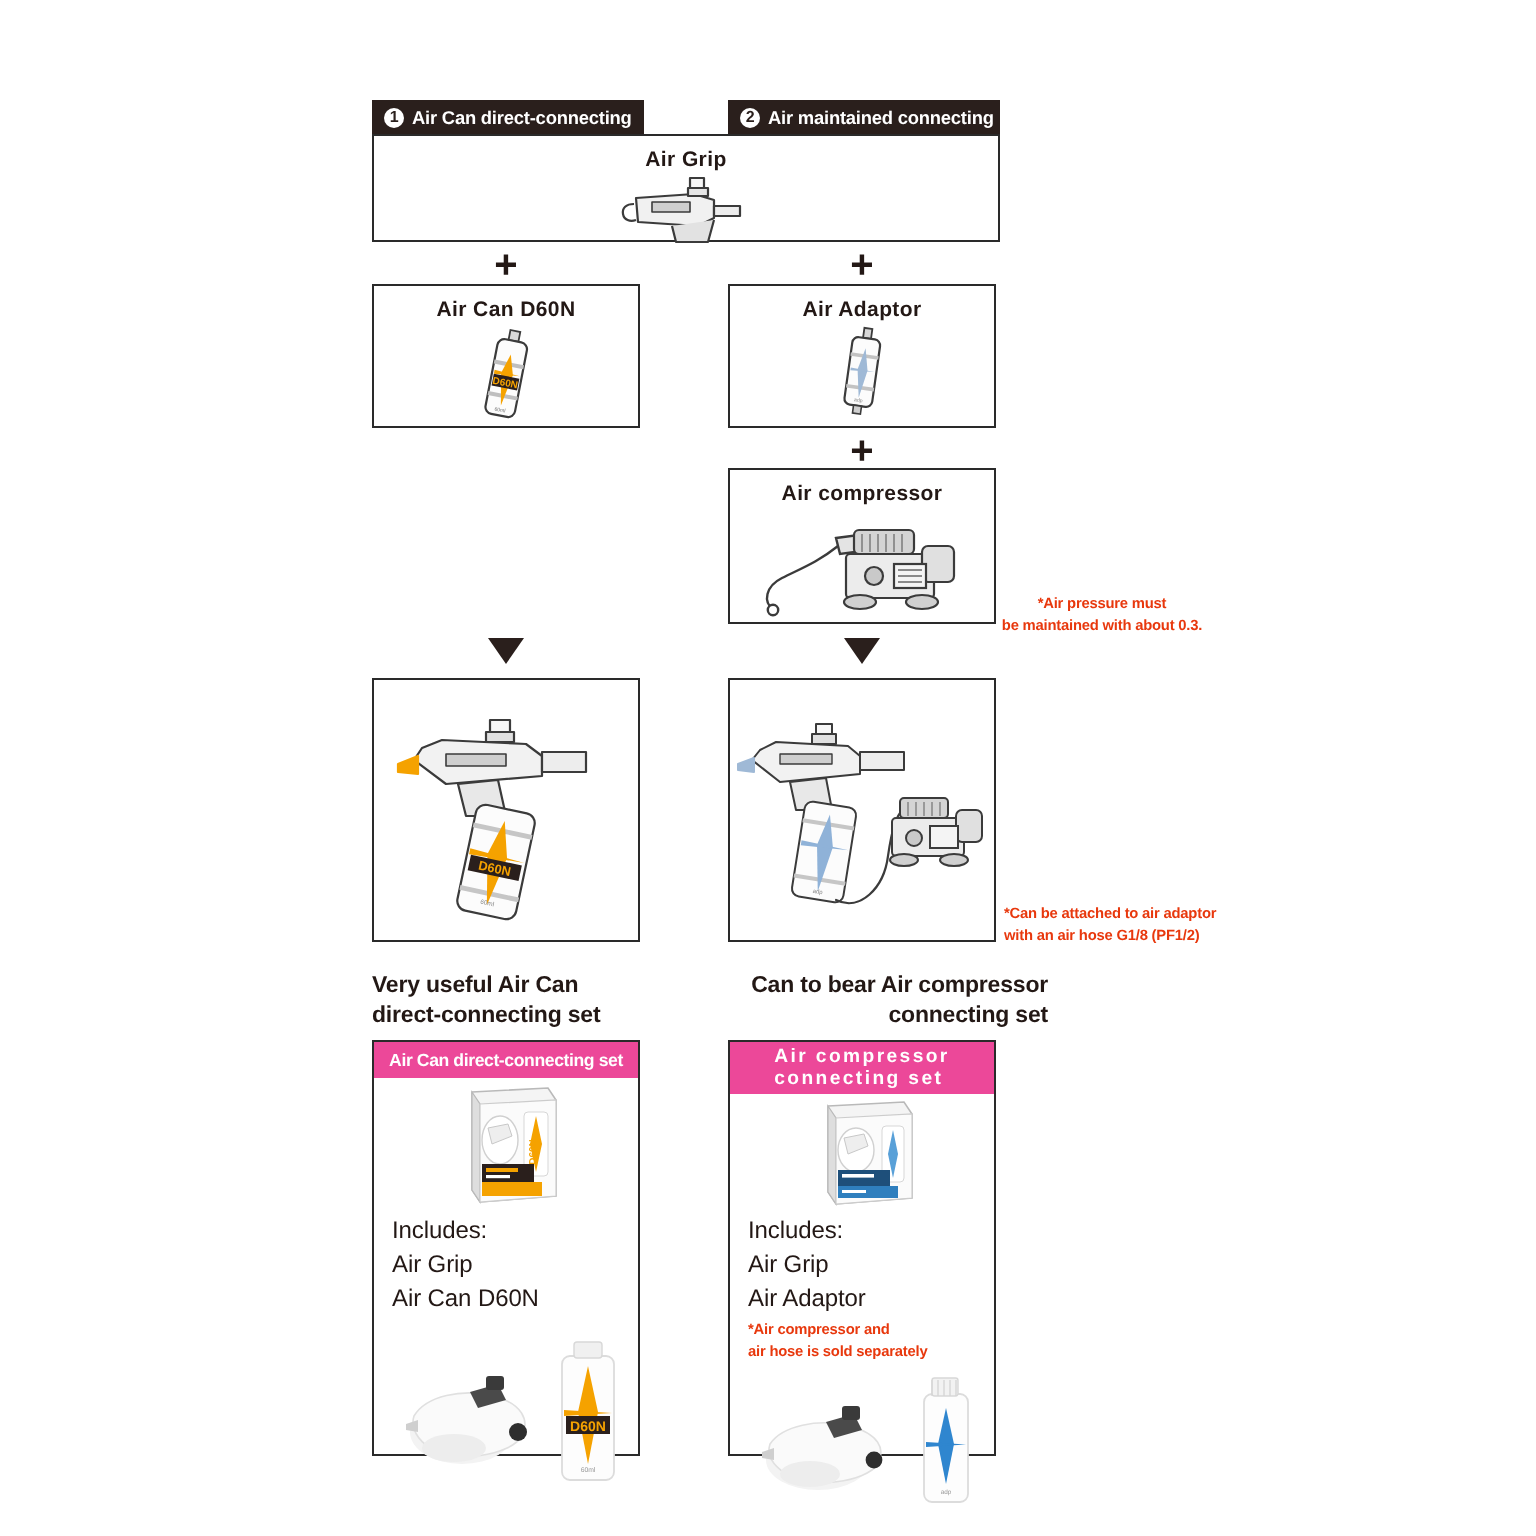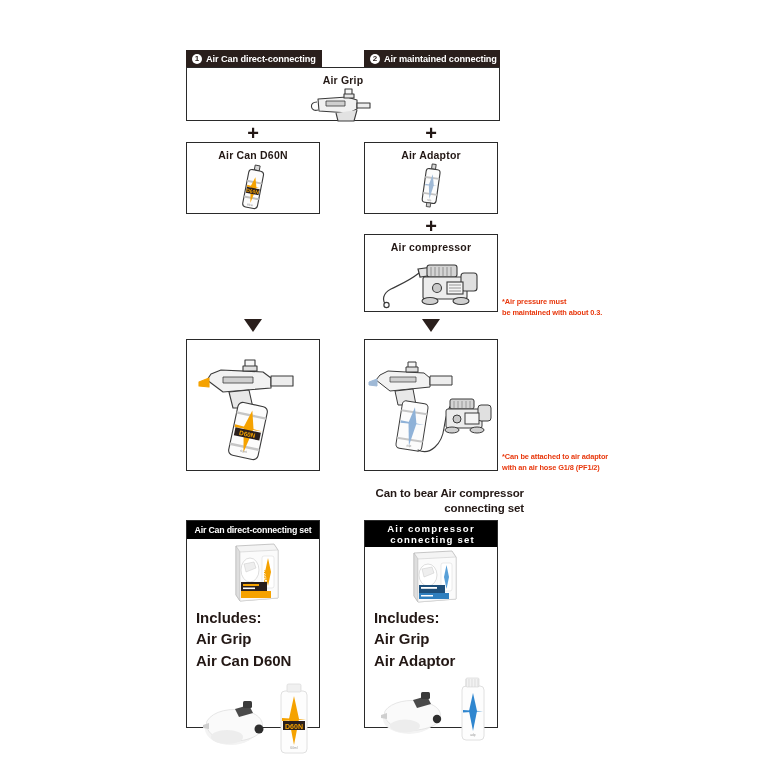--- a/index.html
+++ b/index.html
@@ -104,33 +104,33 @@
     white-space: pre-line;
     letter-spacing: -0.1px;
   }
 
   
   .setbox {
     border: 1px solid #2a2a2a;
     background: #ffffff;
   }
   .setbar {
-    background: #000000;
+    background: #ec4899;
     color: #fff;
     font-weight: bold;
     display: flex;
     align-items: center;
     justify-content: center;
-    text-align: right;
+    text-align: left;
     white-space: pre-line;
     line-height: 1.2;
   }
   .includes {
-    font-size: 15px;
-    font-weight: bold;
+    font-size: 12px;
+    font-weight: normal;
     color: #231815;
     line-height: 1.42;
     white-space: pre-line;
     letter-spacing: -0.05px;
   }
 
   svg { display:block; overflow: visible; }
 </style>
 </head>
 <body>
@@ -226,21 +226,21 @@
           <ellipse cx="86" cy="48" rx="8" ry="3.5" fill="#d0d0d0"></ellipse>
         </g>
         <g stroke="#8a8a8a" stroke-width="0.9">
           <path d="M56 14 v9 M60 14 v9 M64 14 v9 M68 14 v9 M72 14 v9 M76 14 v9"></path>
           <path d="M74 32 h12 M74 35 h12 M74 38 h12"></path>
         </g>
       </svg>
     </div>
   </div>
 
-  <div class="abs note" style="left:502px; top:297px; width:130px;">*Air pressure must
+  <div class="abs note" style="left:486px; top:297px; width:130px;text-align:center;">*Air pressure must
   be maintained with about 0.3.</div>
 
   <div class="abs" style="left:244px; top:319px;">
     <div class="tri"></div>
   </div>
   <div class="abs" style="left:422px; top:319px;">
     <div class="tri"></div>
   </div>
 
   <div class="abs pbox" style="left:186px; top:339px; width:134px; height:132px;">
@@ -304,20 +304,22 @@
         <g stroke="#8a8a8a" stroke-width="0.8">
           <path d="M88 43 v7 M92 43 v7 M96 43 v7 M100 43 v7 M104 43 v7"></path>
         </g>
       </svg>
     </div>
   </div>
 
   <div class="abs note" style="left:502px; top:452px; width:140px;">*Can be attached to air adaptor
  with an air hose G1/8 (PF1/2)</div>
 
+  <div class="abs caption" style="left:186px; top:486px; width:150px;">Very useful Air Can
+direct-connecting set</div>
   <div class="abs caption" style="left:364px; top:486px; width:160px;text-align:right;">Can to bear Air compressor
 connecting set</div>
 
   <div class="abs setbox" style="left:186px; top:520px; width:134px; height:208px;">
     <div class="setbar" style="height:18px; font-size:8.8px; letter-spacing:-0.2px;">Air Can direct-connecting set</div>
 
     <div style="position:relative; height:66px;">
       <svg width="70" height="62" viewBox="0 0 70 62" style="position:absolute; left:33px; top:3px;">
 
         <g>
@@ -388,20 +390,22 @@
           <rect x="21" y="44" width="30" height="6" fill="#2f7fbe"></rect>
           <rect x="23" y="38" width="16" height="1.8" fill="#ffffff"></rect>
           <rect x="23" y="46" width="12" height="1.5" fill="#ffffff"></rect>
         </g>
       </svg>
     </div>
 
     <div class="includes" style="margin-left:9px; margin-top:2px;">Includes:</div>
     <div class="includes" style="margin-left:9px;">Air Grip
 Air Adaptor</div>
+    <div class="note" style="margin-left:9px; margin-top:2px;">*Air compressor and
+air hose is sold separately</div>
 
     <div style="position:relative; height:72px;">
       <svg width="128" height="70" viewBox="0 0 128 70" style="position:absolute; left:4px; top:4px;">
         <g>
           <ellipse cx="40" cy="44" rx="26" ry="15" fill="#f3f3f3"></ellipse>
           <path d="M16 36 C22 27 40 23 56 27 C70 31 74 38 70 46 C64 55 36 59 24 51 C18 47 14 42 16 36 Z" fill="#fafafa" stroke="#e0e0e0" stroke-width="0.8"></path>
           <path d="M44 25 L58 21 L62 29 L48 33 Z" fill="#4a4a4a"></path>
           <rect x="52" y="17" width="9" height="7" rx="1.5" fill="#3a3a3a"></rect>
           <circle cx="68" cy="44" r="4.2" fill="#2e2e2e"></circle>
           <ellipse cx="36" cy="51" rx="15" ry="6.5" fill="#ededed"></ellipse>

